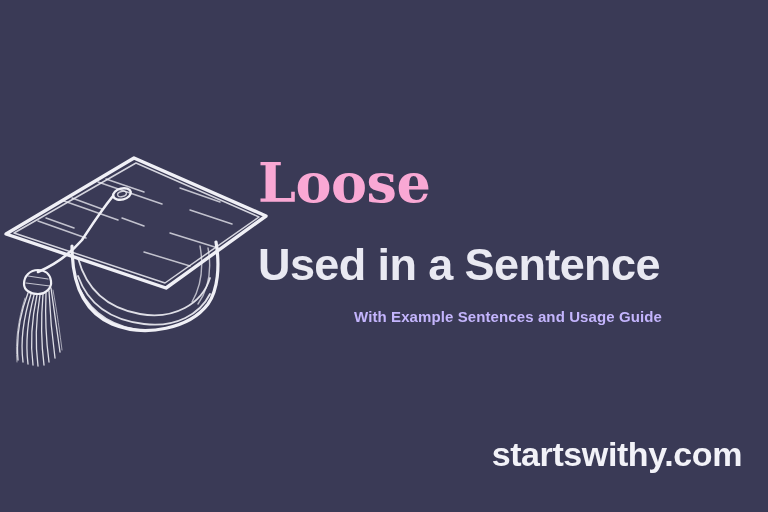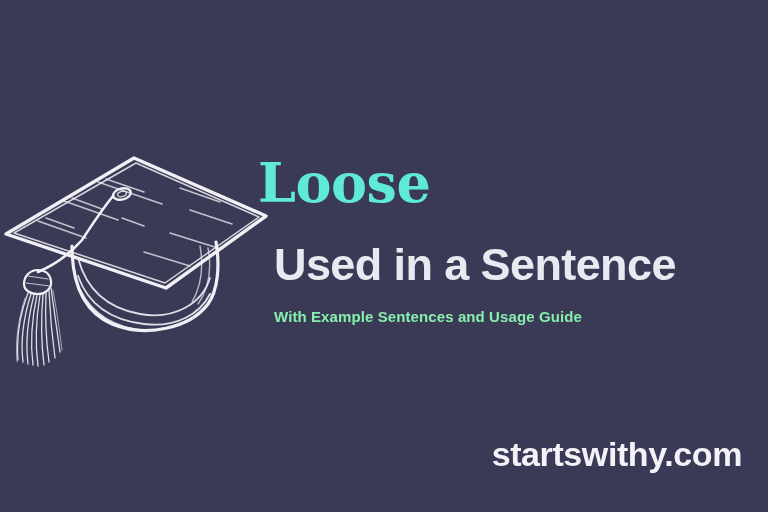--- a/index.html
+++ b/index.html
@@ -41,51 +41,52 @@
     left: 258px;
     top: 156px;
     width: 500px;
   }
 
   #headword {
     font-family: "DejaVu Serif", "Liberation Serif", serif;
     font-weight: 700;
     font-size: 54px;
     line-height: 1.0;
-    color: #5eead4;
+    color: #f9a8d4;
     letter-spacing: -0.5px;
     margin: 0;
     padding: 0;
     white-space: nowrap;
   }
 
   #headline {
     font-family: "Liberation Sans", sans-serif;
     font-weight: 700;
     font-size: 45px;
     line-height: 1.05;
     color: #e9e9f2;
     letter-spacing: -0.6px;
-    margin: 16px;
+    margin: 0;
     padding: 0;
     margin-top: 31px;
     white-space: nowrap;
   }
 
   #subtitle {
     font-family: "Liberation Sans", sans-serif;
     font-weight: 700;
     font-size: 15px;
     line-height: 1.2;
-    color: #86efac;
+    color: #c4b5fd;
     letter-spacing: 0.1px;
-    margin: 16px;
+    margin: 0;
     padding: 0;
     margin-top: 20px;
     white-space: nowrap;
+    text-align: center;
   }
 
   
   #site-brand {
     position: absolute;
     right: 26px;
     top: 437px;
     font-family: "Liberation Sans", sans-serif;
     font-weight: 700;
     font-size: 34px;

